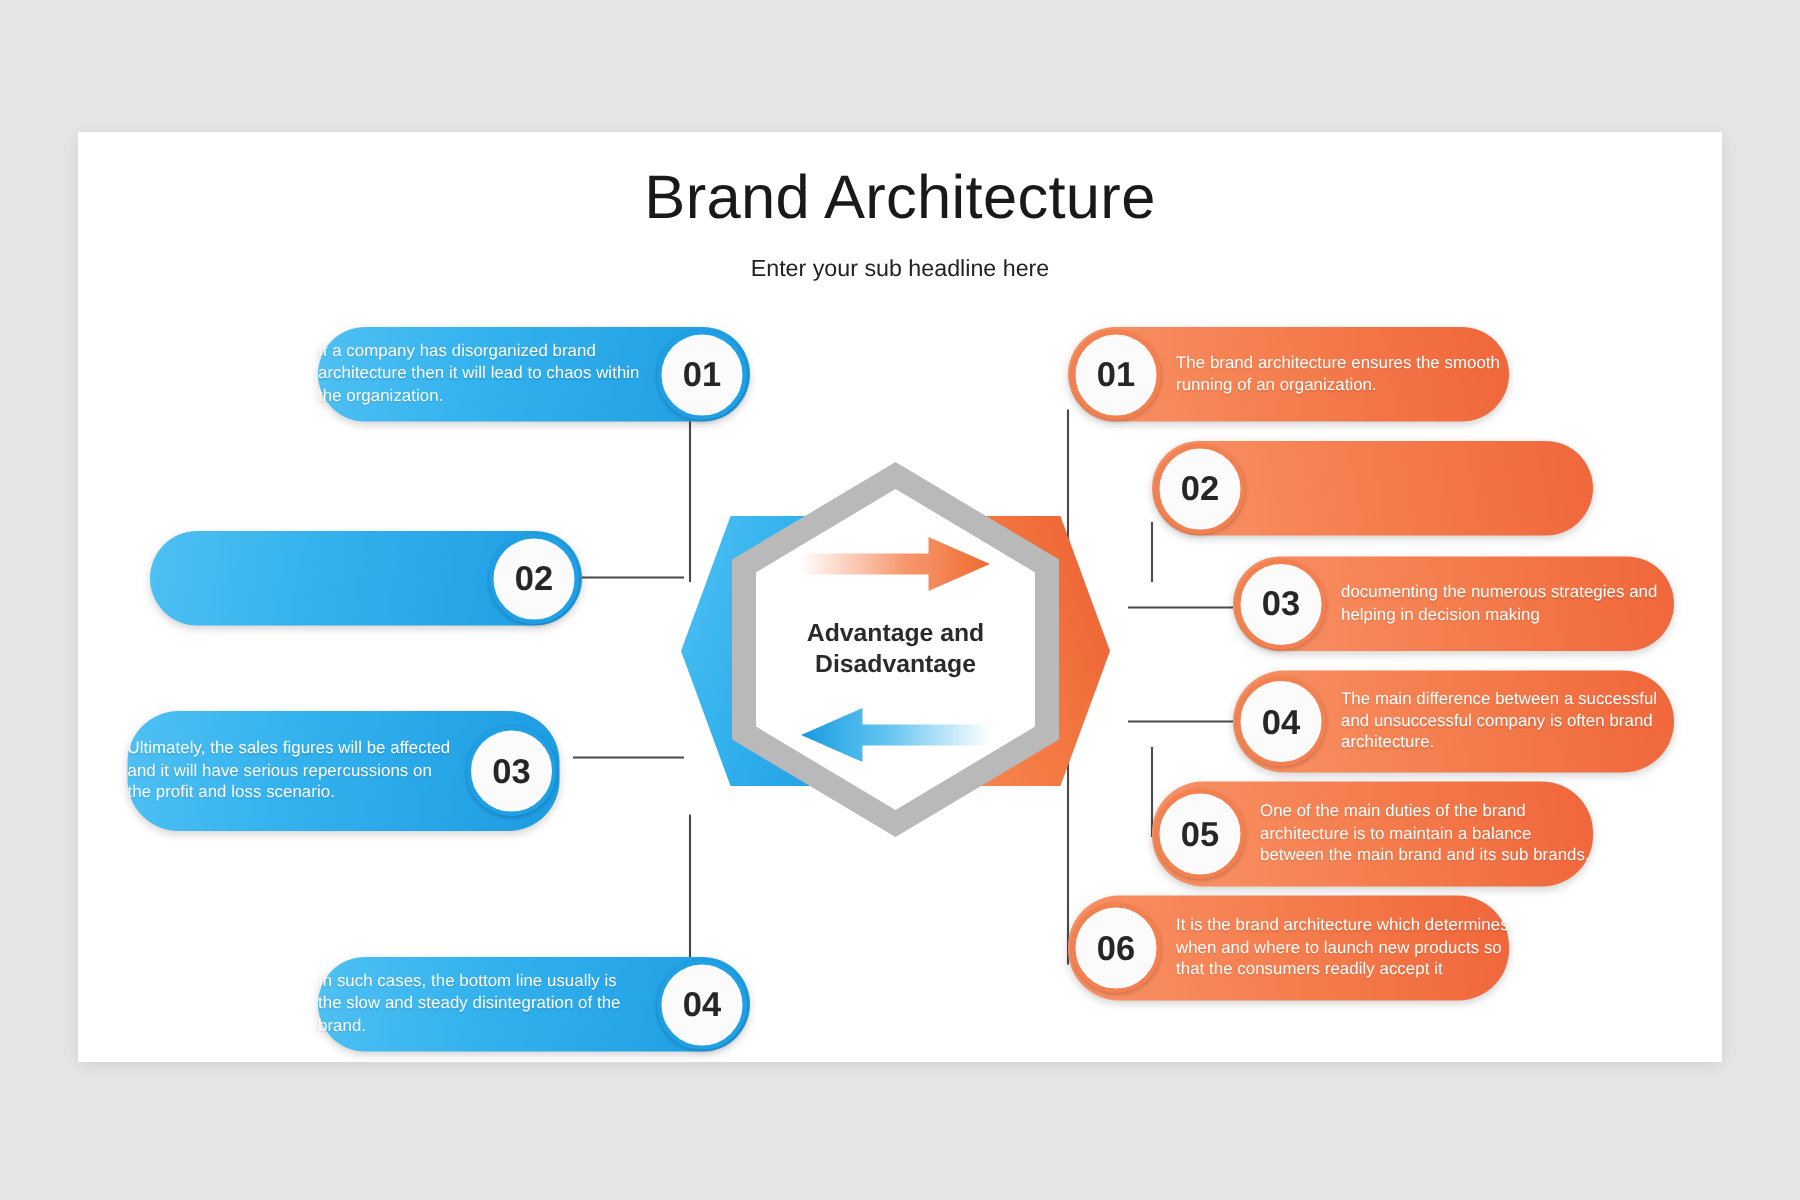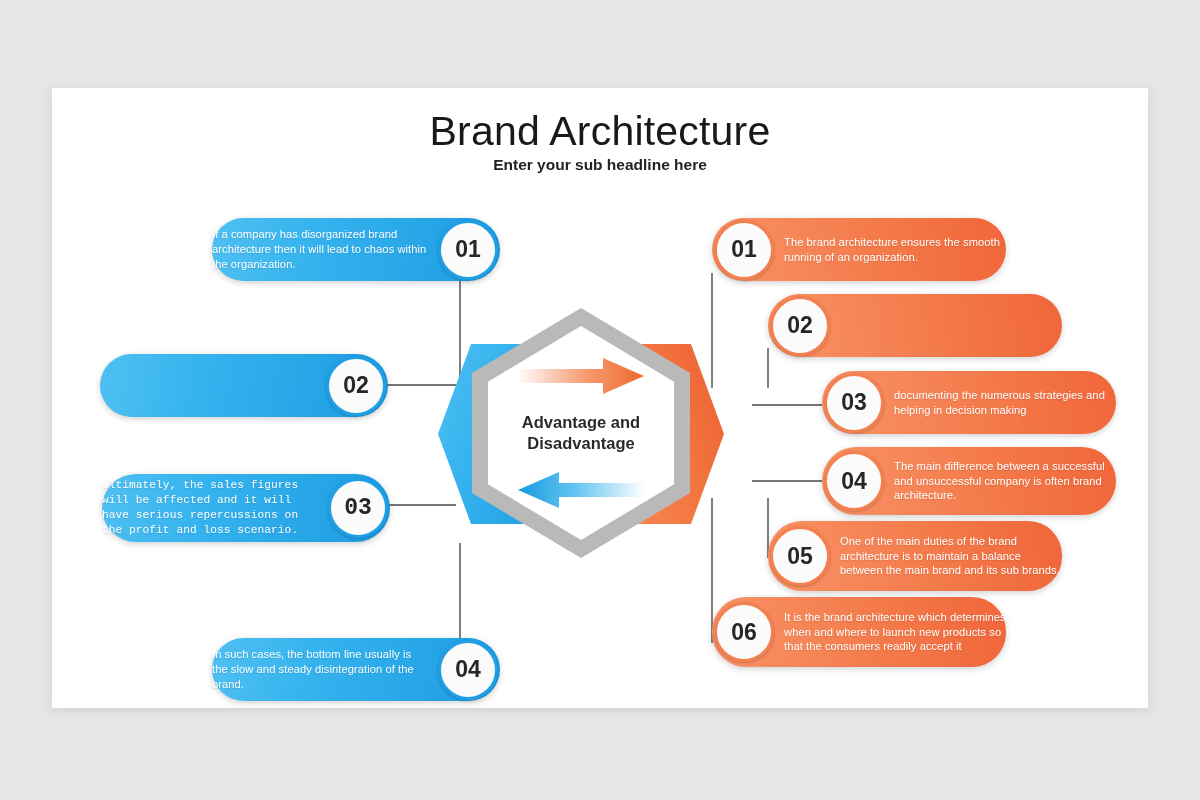--- a/index.html
+++ b/index.html
@@ -18,23 +18,23 @@
   }
 
   
   #title {
     position: absolute; left: 0; top: 20px; width: 100%;
     text-align: center;
     font-size: 41px; font-weight: 400; color: #191919;
     letter-spacing: .2px;
   }
   #subtitle {
-    position: absolute; left: 0; top: 68px; width: 100%;
+    position: absolute; left: 0; top: 83px; width: 100%;
     text-align: center;
-    font-size: 15.5px; color: #222; font-weight: 700;
+    font-size: 15.5px; color: #222; font-weight: 400;
   }
 
   
   #wires { position: absolute; left: 0; top: 0; width: 1096px; height: 620px; }
 
   
   .pill {
     position: absolute;
     height: 63px;
     border-radius: 34px;
@@ -68,21 +68,21 @@
     background: #fbfbfb;
     display: flex; align-items: center; justify-content: center;
     font-size: 23px; font-weight: 700; color: #262626;
     box-shadow: 0 1px 3px rgba(0,0,0,.22);
   }
   .pill.left  .num { right: 2px; border: 3px solid #1FA0E4; }
   .pill.right .num { left: 2px;  border: 3px solid #F4norm; }
   .pill.right .num { border: 3px solid #F48050; }
 
   
-  #center { position: absolute; left: 314px; top: 220px; width: 430px; height: 250px; }
+  #center { position: absolute; left: 330px; top: 220px; width: 430px; height: 250px; }
 
   .sidehex {
     position: absolute; top: 36px;
     width: 118px; height: 180px;
     display: flex; align-items: center; justify-content: center;
     filter: drop-shadow(0 3px 4px rgba(0,0,0,0.20));
   }
   .sidehex .vlabel {
     transform: rotate(-90deg);
     white-space: nowrap;
@@ -168,21 +168,21 @@
 
   <div class="pill left" style="left:160px; top:130px; width:288px;">
     <span class="txt">If a company has disorganized brand architecture then it will lead to chaos within the organization.</span>
     <span class="num">01</span>
   </div>
 
   <div class="pill left" style="left:48px; top:266px; width:288px;">
     <span class="num">02</span>
   </div>
 
-  <div class="pill left" style="left:50px; top:386px; width:288px; height:68px;font-family:Liberation Mono, monospace;">
+  <div class="pill left" style="left:33px; top:386px; width:288px; height:80px;">
     <span class="txt">Ultimately, the sales figures will be affected and it will have serious repercussions on the profit and loss scenario.</span>
     <span class="num">03</span>
   </div>
 
   <div class="pill left" style="left:160px; top:506px; width:288px;margin-top:44px;">
     <span class="txt">In such cases, the bottom line usually is the slow and steady disintegration of the brand.</span>
     <span class="num">04</span>
   </div>
 
   <div class="pill right" style="left:660px; top:130px; width:294px;">

